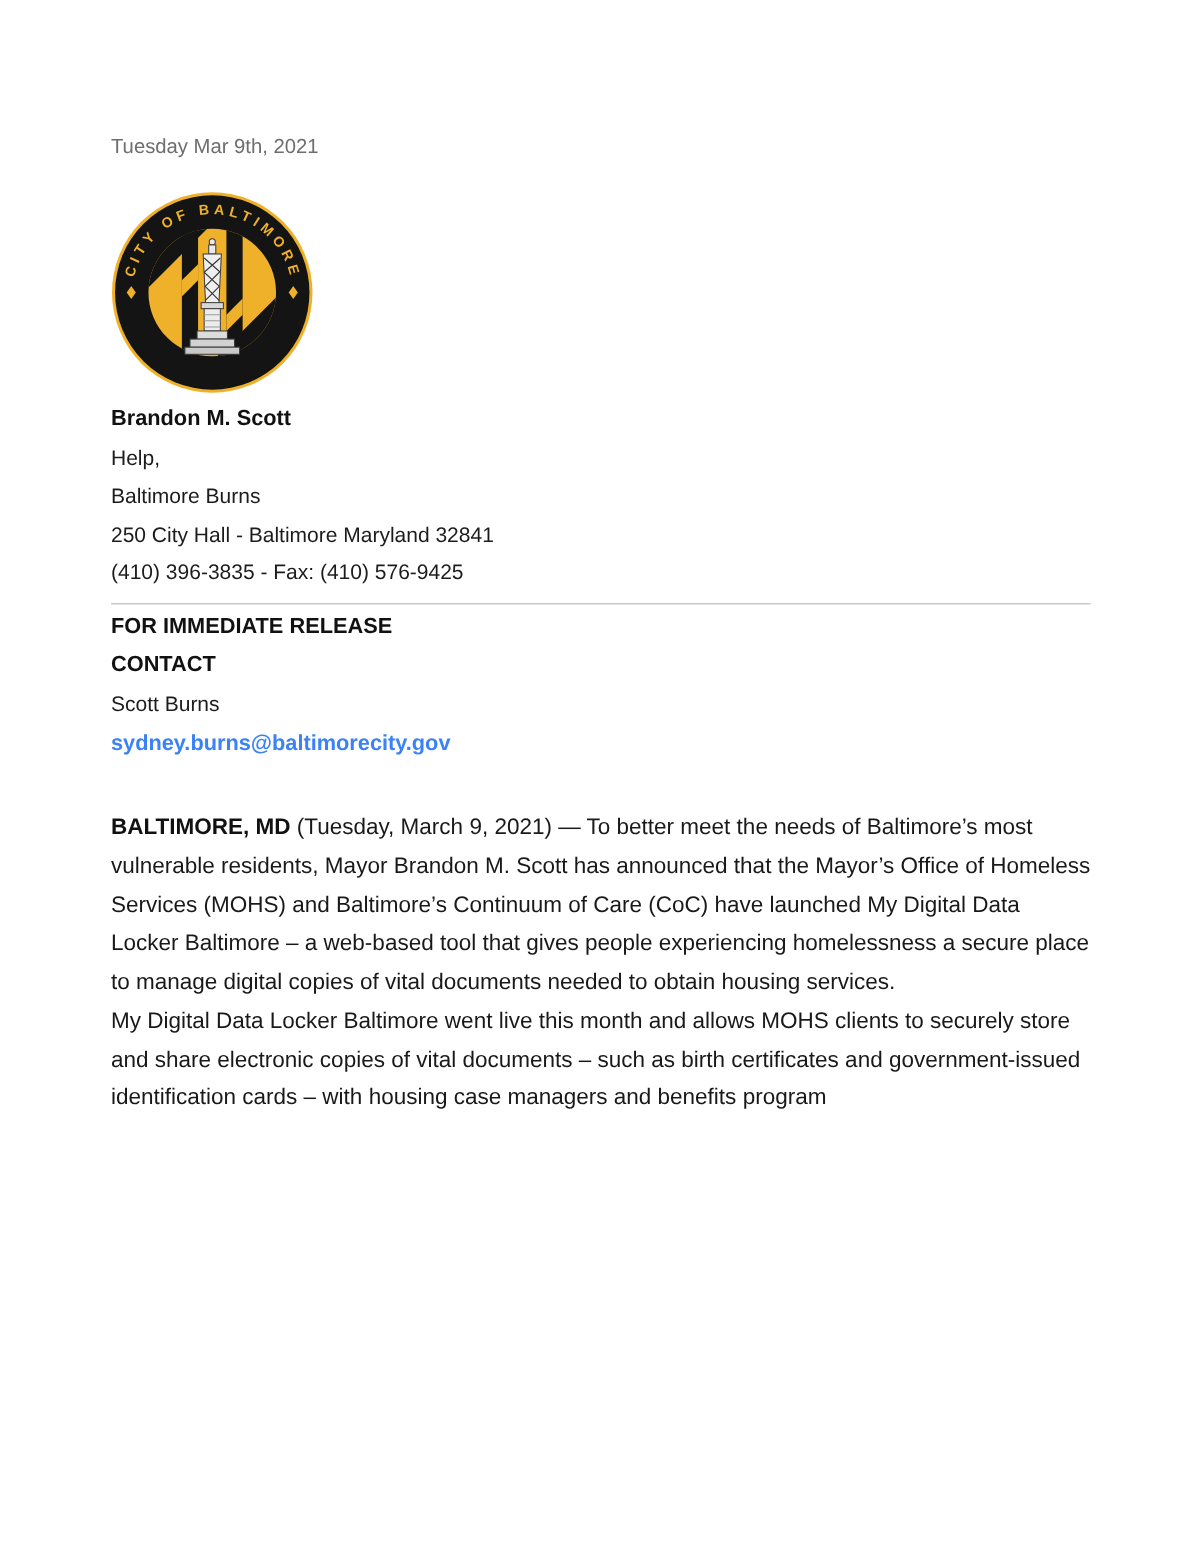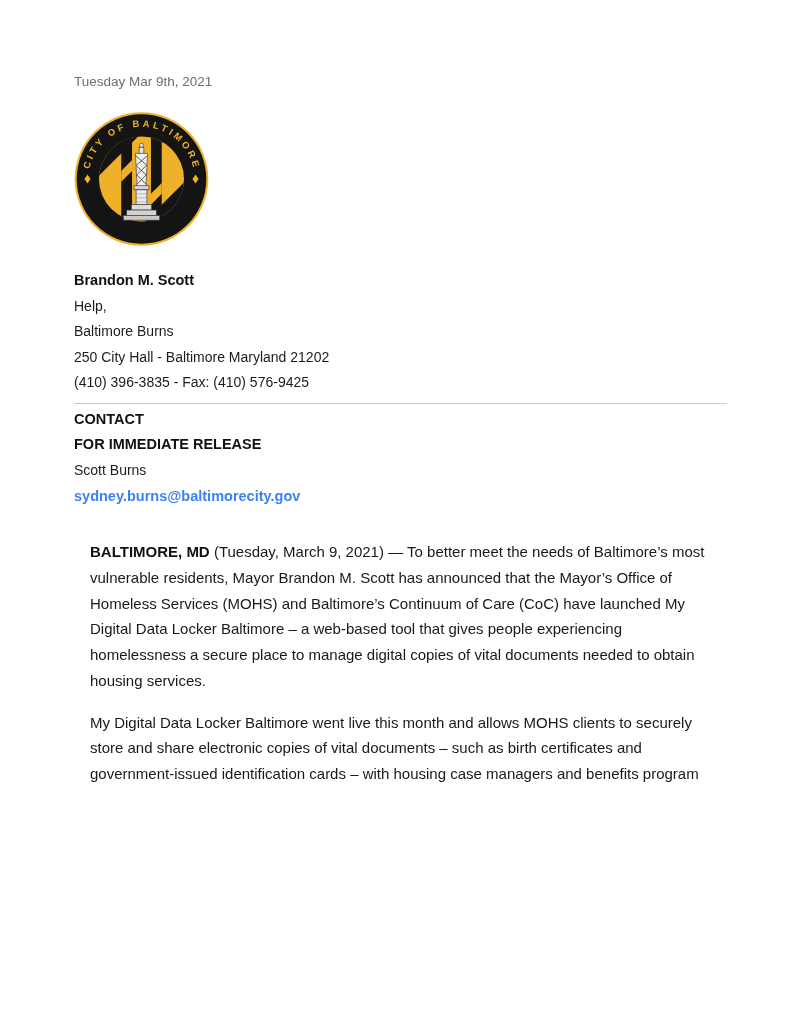--- a/index.html
+++ b/index.html
@@ -13,29 +13,29 @@
 
   .title {
     font-family:"DejaVu Sans", sans-serif;
     font-weight:400;
     font-size:30px;
     line-height:51px;
     color:#0a0a0a;
     max-width:632px;
   }
   .date {
-    margin-top:12px;
+    margin-top:28px;
     font-size:13.5px;
     color:#6e6e6e;
   }
   .seal-wrap { margin-top:21px; width:135px; height:138px; }
   .seal-wrap svg { display:block; }
   .seal-text { font-family:"Liberation Sans", sans-serif; font-weight:700; }
 
-  .author { margin-top:20px; font-size:14px; line-height:25.5px; color:#1c1c1c; }
+  .author { margin-top:3px; font-size:14px; line-height:25.5px; color:#1c1c1c; }
   .author .name { font-weight:700; font-size:14.5px; color:#111; }
 
   hr.divider {
     border:none; border-top:1px solid #c9c9c9;
     margin:7px 0 3px 0;
   }
 
   .release { font-size:14px; line-height:25.7px; color:#1c1c1c; }
   .release .strong { font-weight:700; font-size:14.5px; color:#111; }
   .release a.email {
@@ -43,21 +43,21 @@
   }
 
   .body-text {
     margin-top:30px;
     font-size:15px;
     line-height:25.7px;
     color:#191919;
     max-width:653px;
   }
   .body-text .lead { font-weight:700; color:#111; }
-  .body-text p { margin:16px; }
+  .body-text p { margin:0; }
 </style>
 </head>
 <body>
 
 <div class="page">
 
 
   <div class="date">Tuesday Mar 9th, 2021</div>
 
   <div class="seal-wrap">
@@ -103,29 +103,29 @@
         <rect x="78" y="146" width="44" height="8" fill="#d2d2d2"></rect>
         <rect x="73" y="154" width="54" height="7" fill="#c9c9c9"></rect>
       </g>
     </svg>
   </div>
 
   <div class="author">
     <div class="name">Brandon M. Scott</div>
     <div>Help,</div>
     <div>Baltimore Burns</div>
-    <div>250 City Hall - Baltimore Maryland 21202</div>
+    <div>250 City Hall - Baltimore Maryland 32841</div>
     <div>(410) 396-3835 - Fax: (410) 576-9425</div>
   </div>
 
   <hr class="divider">
 
   <div class="release">
+    <div class="strong">FOR IMMEDIATE RELEASE</div>
     <div class="strong">CONTACT</div>
-    <div class="strong">FOR IMMEDIATE RELEASE</div>
     <div>Scott Burns</div>
     <div><a class="email" href="#">sydney.burns@baltimorecity.gov</a></div>
   </div>
 
   <div class="body-text">
     <p><span class="lead">BALTIMORE, MD</span><span> (Tuesday, March 9, 2021) — To better meet the needs of Baltimore’s most vulnerable residents, Mayor Brandon M. Scott has announced that the Mayor’s Office of Homeless Services (MOHS) and Baltimore’s Continuum of Care (CoC) have launched My Digital Data Locker Baltimore – a web-based tool that gives people experiencing homelessness a secure place to manage digital copies of vital documents needed to obtain housing services.</span></p>
     <p>My Digital Data Locker Baltimore went live this month and allows MOHS clients to securely store and share electronic copies of vital documents – such as birth certificates and government-issued identification cards – with housing case managers and benefits program</p>
   </div>
 
 </div>

